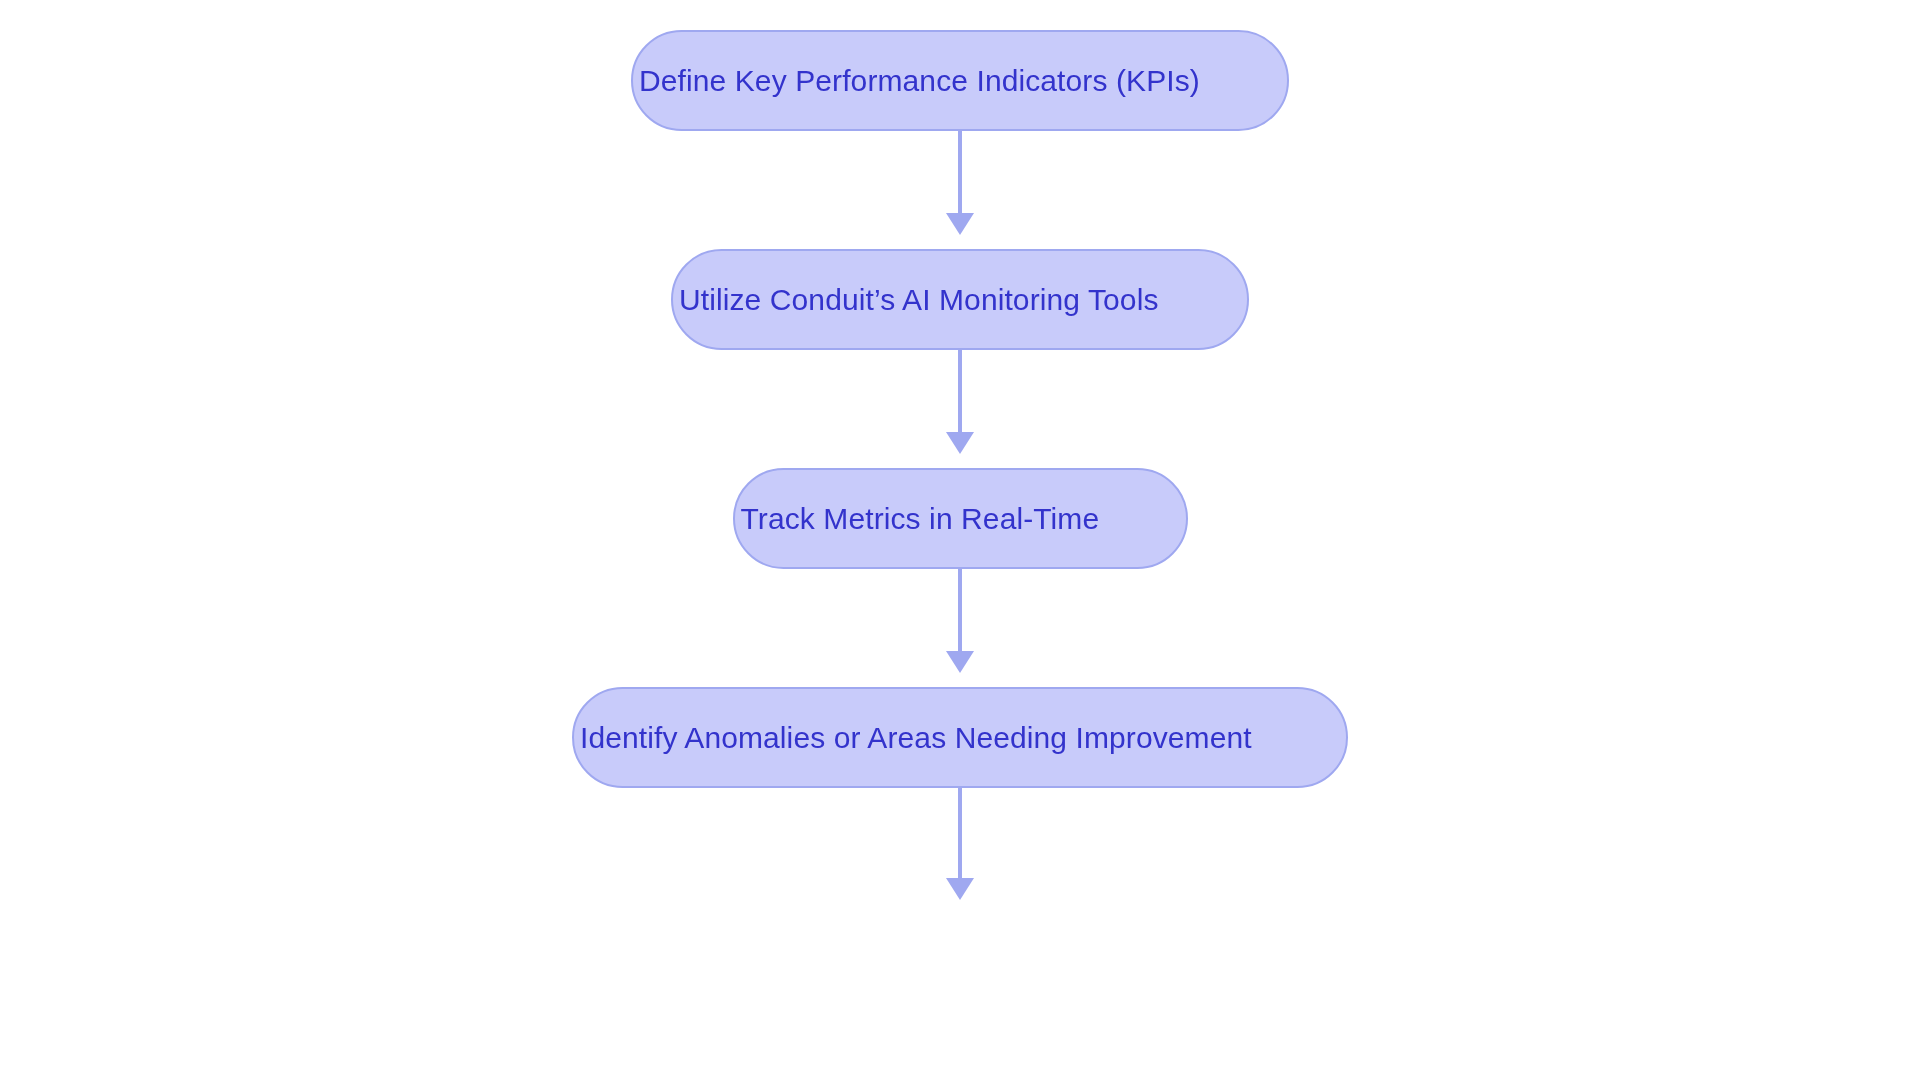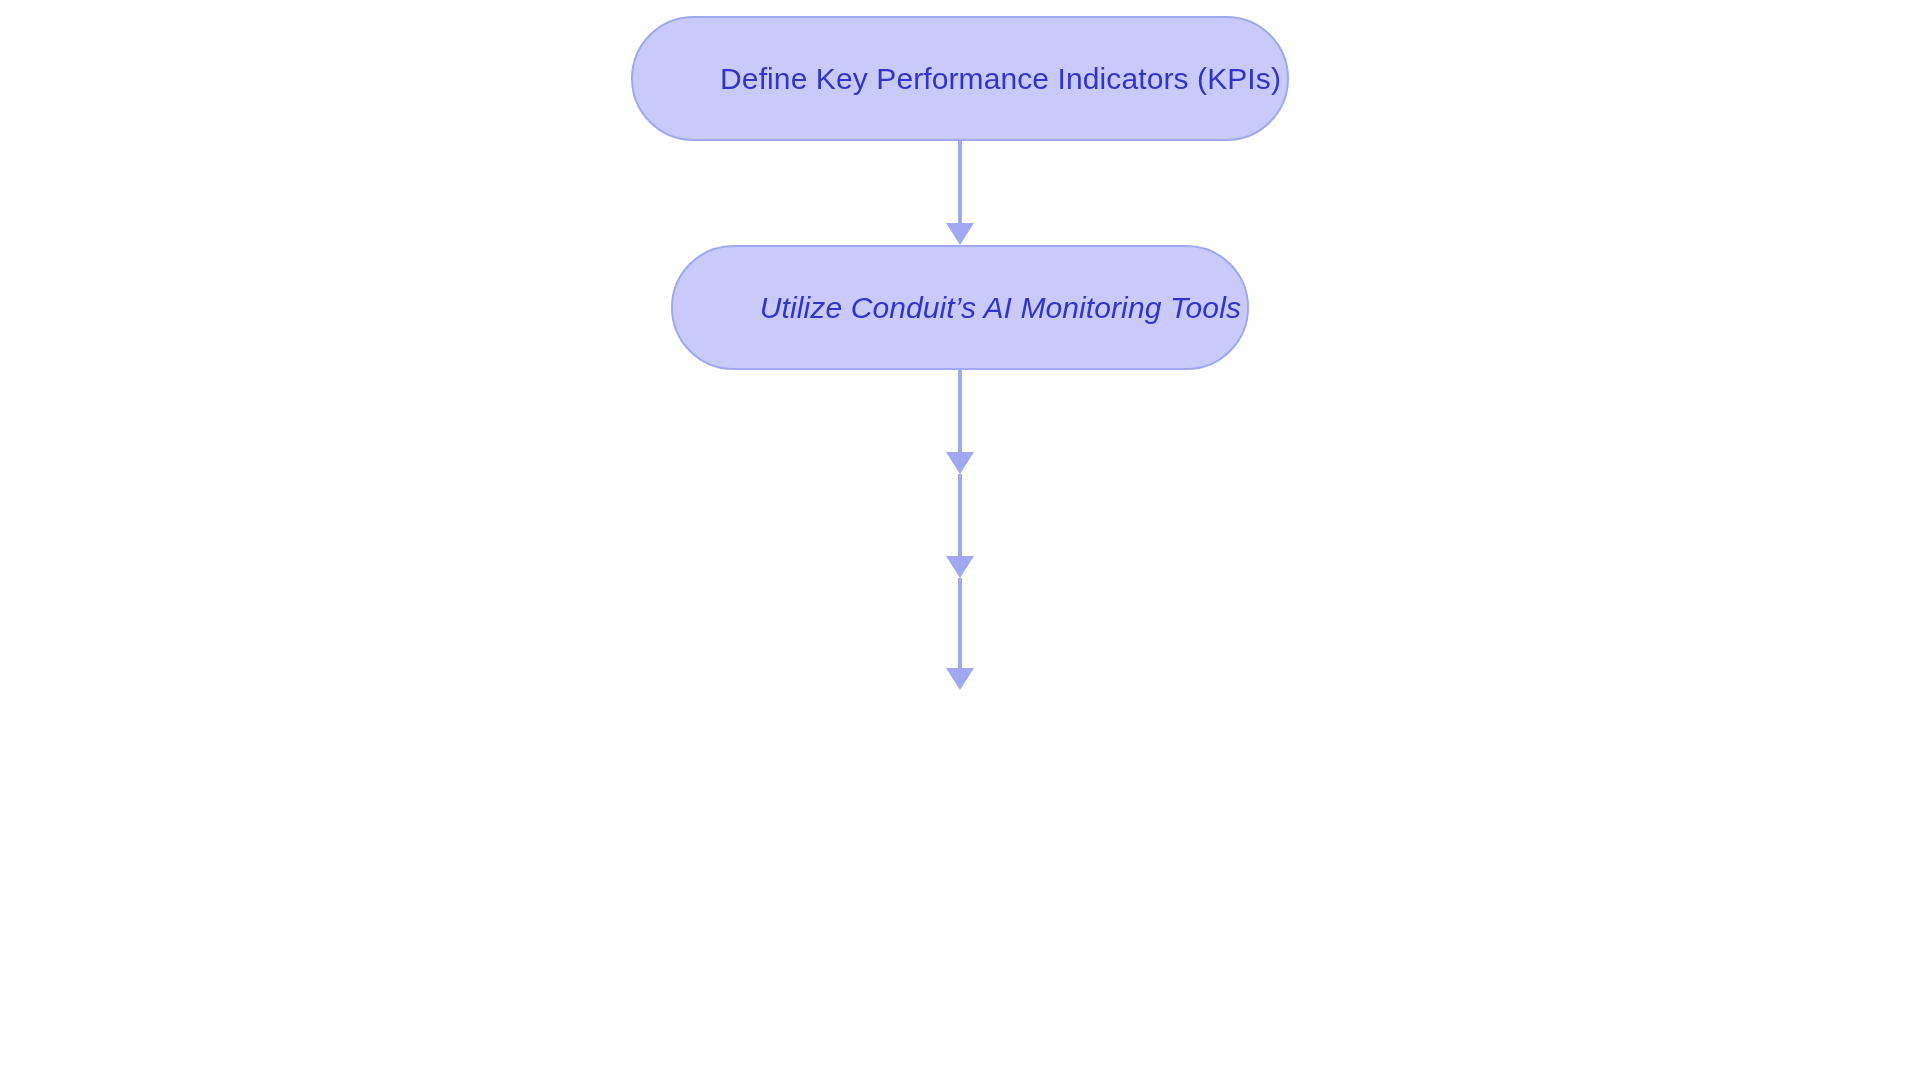--- a/index.html
+++ b/index.html
@@ -27,44 +27,45 @@
     top: 0;
     width: 1920px;
     height: 1083px;
     display: flex;
     flex-direction: column;
     align-items: center;
   }
 
   .node {
     box-sizing: border-box;
-    height: 125px;
+    height: 101px;
     background: #c8cbfa;
     border: 2px solid #9fa8f0;
     border-radius: 62.5px;
     display: flex;
     align-items: center;
-    justify-content: flex-end;
+    justify-content: flex-start;
     color: #3333cc;
     font-size: 30px;
     font-weight: 400;
     letter-spacing: 0.1px;
     white-space: nowrap;
     flex: 0 0 auto;
+    margin-top: 14px;
   }
 
   .node-label {
     display: block;
     line-height: 1;
     padding: 0 6px;
   }
 
   
   .node-w1 { width: 658px; }
-  .node-w2 { width: 578px; font-style: italic; }
+  .node-w2 { width: 578px; }
   .node-w3 { width: 455px; }
   .node-w4 { width: 776px; }
   .node-w5 { width: 824px; }
 
   
   .connector {
     position: relative;
     width: 40px;
     flex: 0 0 auto;
     display: flex;
@@ -111,26 +112,32 @@
 
     <div class="node node-w2">
       <span class="node-label">Utilize Conduit’s AI Monitoring Tools</span>
     </div>
 
     <div class="connector gap-2">
       <div class="connector-shaft"></div>
       <div class="connector-head"></div>
     </div>
 
+    <div class="node node-w3">
+      <span class="node-label">Track Metrics in Real-Time</span>
+    </div>
 
     <div class="connector gap-3">
       <div class="connector-shaft"></div>
       <div class="connector-head"></div>
     </div>
 
+    <div class="node node-w4">
+      <span class="node-label">Identify Anomalies or Areas Needing Improvement</span>
+    </div>
 
     <div class="connector gap-4">
       <div class="connector-shaft"></div>
       <div class="connector-head"></div>
     </div>
 
 
   </div>
 </div>
 

